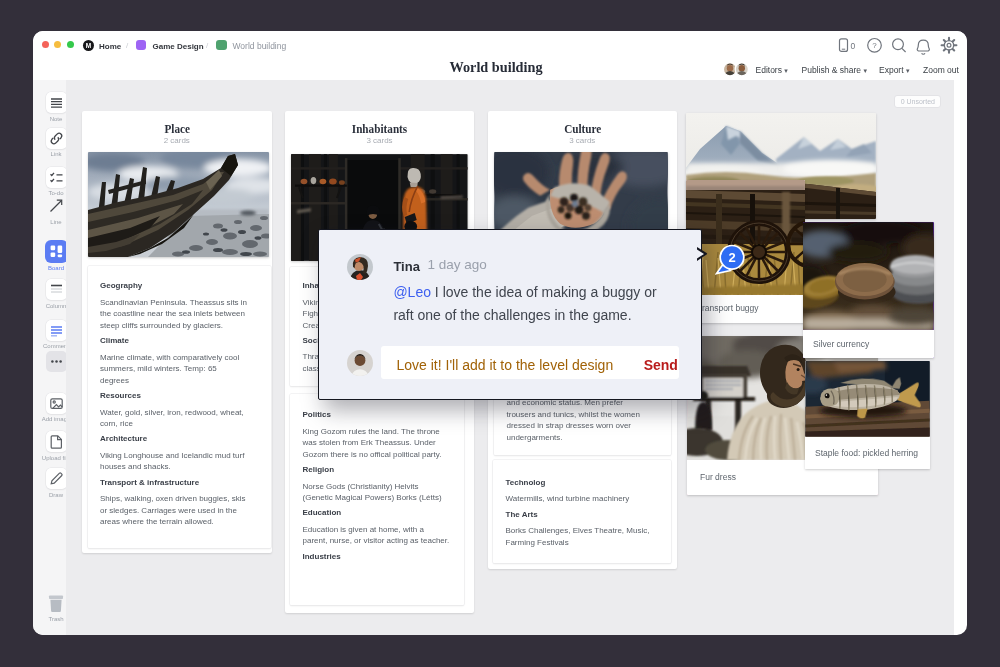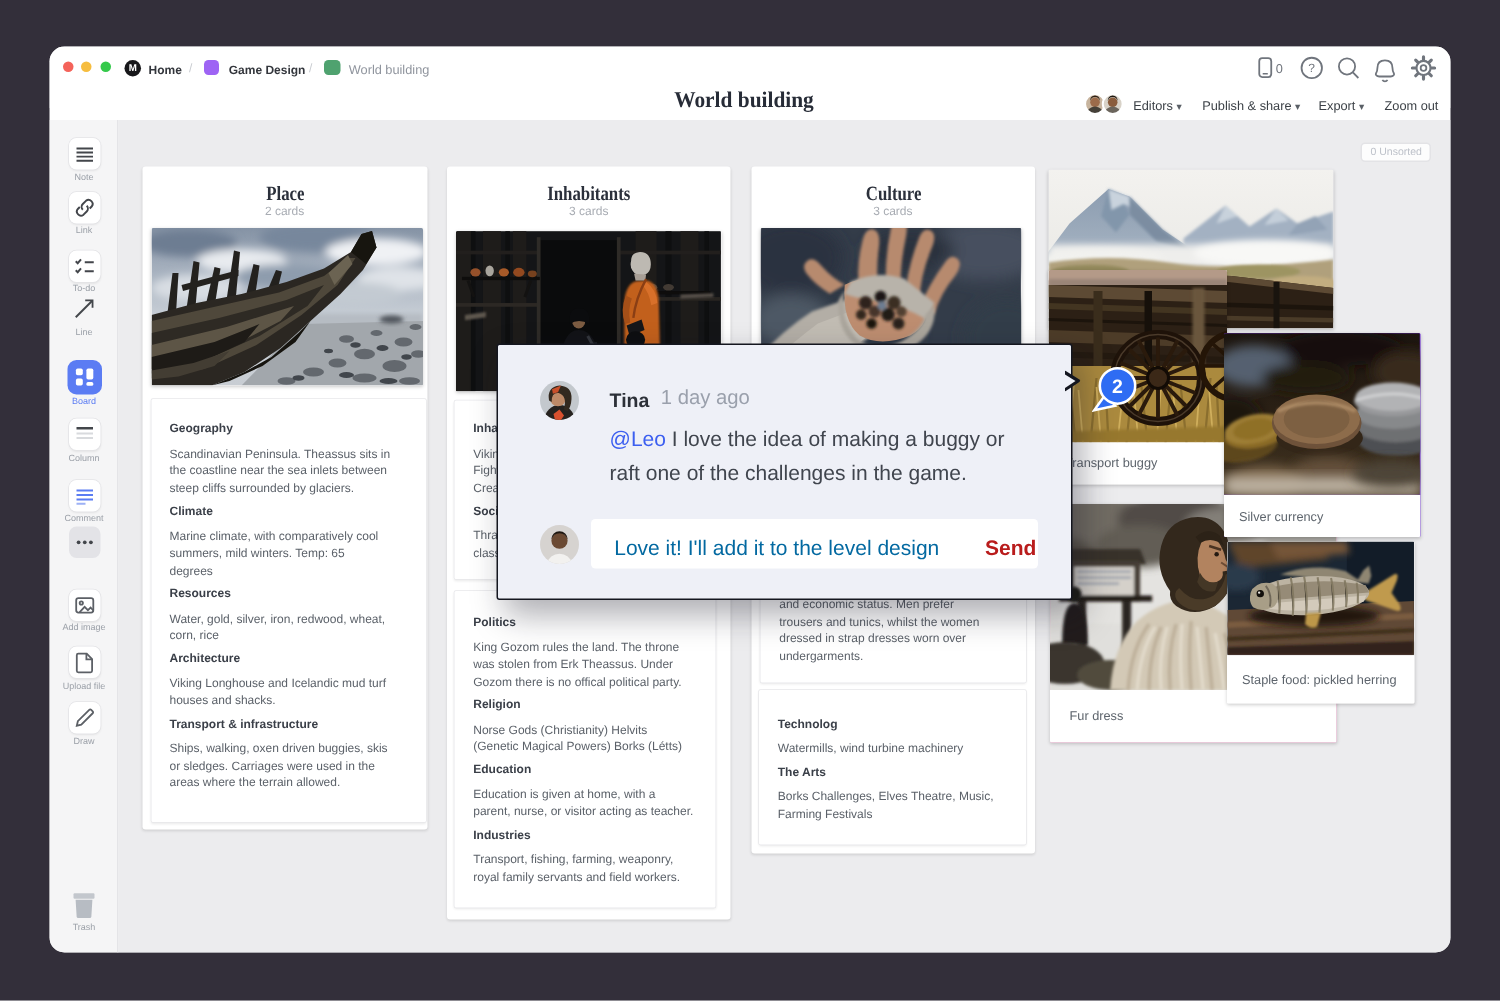--- a/index.html
+++ b/index.html
@@ -19,21 +19,21 @@
            font-family:"Liberation Serif", serif; font-size:15px; font-weight:bold; color:#272c37; transform:scaleX(.95); }
   .hbtn { position:absolute; top:33.5px; font-size:8.5px; color:#3b4046; line-height:11px; }
   .chev { font-size:7px; color:#5a5f66; }
   
   #side { position:absolute; left:0; top:49px; width:46px; height:555px;
           background:#f5f5f6; border-right:1px solid #e4e4e7; }
   .tool { position:absolute; left:12.5px; width:21px; height:21px; background:#fff;
           border-radius:5px; box-shadow:0 0 0 0.5px #e3e3e6, 0 1px 1.5px rgba(0,0,0,.07); }
   .tlabel { position:absolute; width:46px; left:0; text-align:center; font-size:6px; color:#9ba0a8; }
   
-  #canvas { position:absolute; left:46px; top:49px; width:888px; height:555px; background:#ececee; }
+  #canvas { position:absolute; left:33px; top:49px; width:888px; height:555px; background:#ececee; }
   .col { position:absolute; background:#fff; border-radius:2px; box-shadow:0 1px 2px rgba(0,0,0,.12); }
   .coltitle { text-align:center; font-family:"Liberation Serif", serif; font-weight:bold;
               font-size:13.5px; color:#2b303b; padding-top:9.5px; transform:scaleX(.83); }
   .colsub { text-align:center; font-size:8px; color:#a8acb3; margin-top:-1px; }
   .card { position:absolute; background:#fff; border-radius:1px;
           box-shadow:0 0 0 0.5px #e7e7ea, 0 1px 2px rgba(0,0,0,.09); }
   .imgcard { position:absolute; border-radius:1px; box-shadow:0 1px 2.5px rgba(0,0,0,.2); overflow:hidden; }
   .imgcard svg { display:block; }
   .tc { font-size:8px; line-height:11.45px; color:#5b6169; overflow:hidden; }
   .tc h4 { font-size:8px; line-height:11px; color:#3a3f48; font-weight:bold; margin:3.85px 0 5.6px; }
@@ -356,21 +356,20 @@
       <p>Thralls, Karls and Jarls are the<br>class system of the town.</p>
     </div>
     <div class="card tc" style="left:224px; top:314.35px; width:173.6px; height:211px; padding:14.9px 12px 0 12.5px;">
       <h4 style="margin:0 0 5.6px;">Politics</h4>
       <p>King Gozom rules the land. The throne<br>was stolen from Erk Theassus. Under<br>Gozom there is no offical political party.</p>
       <h4>Religion</h4>
       <p>Norse Gods (Christianity) Helvits<br>(Genetic Magical Powers) Borks (Létts)</p>
       <h4>Education</h4>
       <p>Education is given at home, with a<br>parent, nurse, or visitor acting as teacher.</p>
       <h4>Industries</h4>
-      <p>Transport, fishing, farming, weaponry,<br>royal family servants and field workers.</p>
     </div>
 
     <div class="col" style="left:421.5px; top:31px; width:189.5px; height:457.8px;">
       <div class="coltitle">Culture</div>
       <div class="colsub">3 cards</div>
     </div>
     <div class="imgcard" style="left:428px; top:71.5px; width:174px; height:101.5px;">
       <svg width="174" height="101.5" viewBox="0 0 174 102">
         <defs>
           <filter id="hbl" x="-40%" y="-40%" width="180%" height="180%">
@@ -699,21 +698,21 @@
       <div class="abs" style="left:74px; top:51.3px; font-size:14px; color:#40454e; line-height:22.9px;"><span style="color:#3c5ff0;">@Leo</span> I love the idea of making a buggy or<br>raft one of the challenges in the game.</div>
       <div class="abs" style="left:27.2px; top:120.8px; width:26px; height:26px; border-radius:50%; overflow:hidden;">
         <svg width="26" height="26" viewBox="0 0 26 26">
           <rect width="26" height="26" fill="#d6d3d0"></rect>
           <path d="M4.5 26 a8.7 8.7 0 0 1 17 0 z" fill="#f2f1ef"></path>
           <circle cx="13" cy="10.5" r="5.4" fill="#6b4a33"></circle>
           <path d="M7.6 9.5 a5.4 5.4 0 0 1 10.8 0 q-1.4 -4 -5.4 -4 t-5.4 4 z" fill="#1e1711"></path>
         </svg>
       </div>
       <div class="abs" style="left:61.8px; top:116.3px; width:298px; height:32.8px; background:#fff; border-radius:3px;"></div>
-      <div class="abs" style="left:77.1px; top:127.3px; font-size:14px; color:#0369a1;">Love it! I'll add it to the level design</div>
+      <div class="abs" style="left:77.1px; top:127.3px; font-size:14px; color:#a16207;">Love it! I'll add it to the level design</div>
       <div class="abs" style="left:324.3px; top:127.3px; font-size:14px; font-weight:bold; color:#b91c1c;">Send</div>
     </div>
 
     <svg class="abs" style="left:649px; top:162px;" width="36" height="38" viewBox="0 0 36 38">
       <path d="M9 21 L1.5 31.5 L15.5 28.5 z" fill="#2e6cf3" stroke="#fff" stroke-width="1.6"></path>
       <circle cx="17" cy="15.3" r="11.8" fill="#2e6cf3" stroke="#fff" stroke-width="1.7"></circle>
       <text x="17" y="19.8" text-anchor="middle" font-size="13" font-weight="bold" fill="#fff" font-family="Liberation Sans">2</text>
     </svg>
   </div>
 </div>

